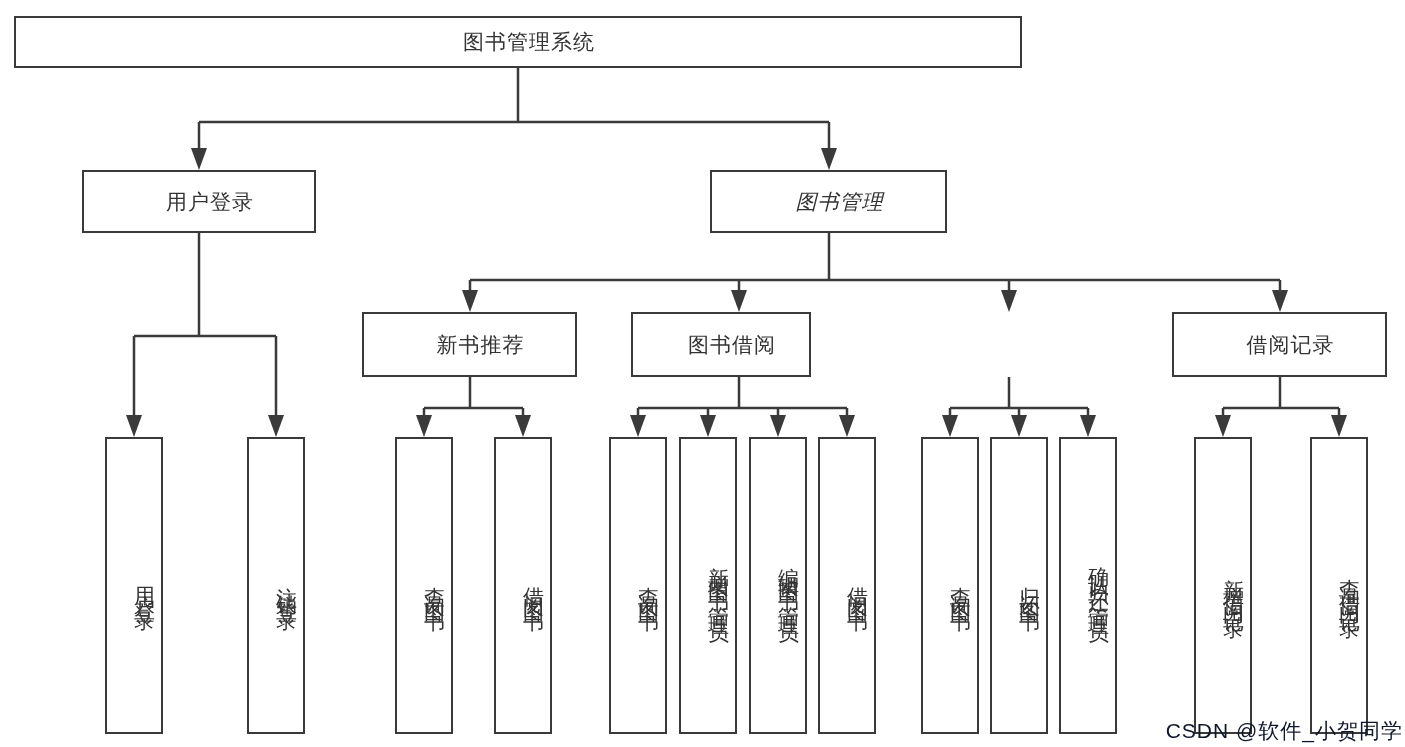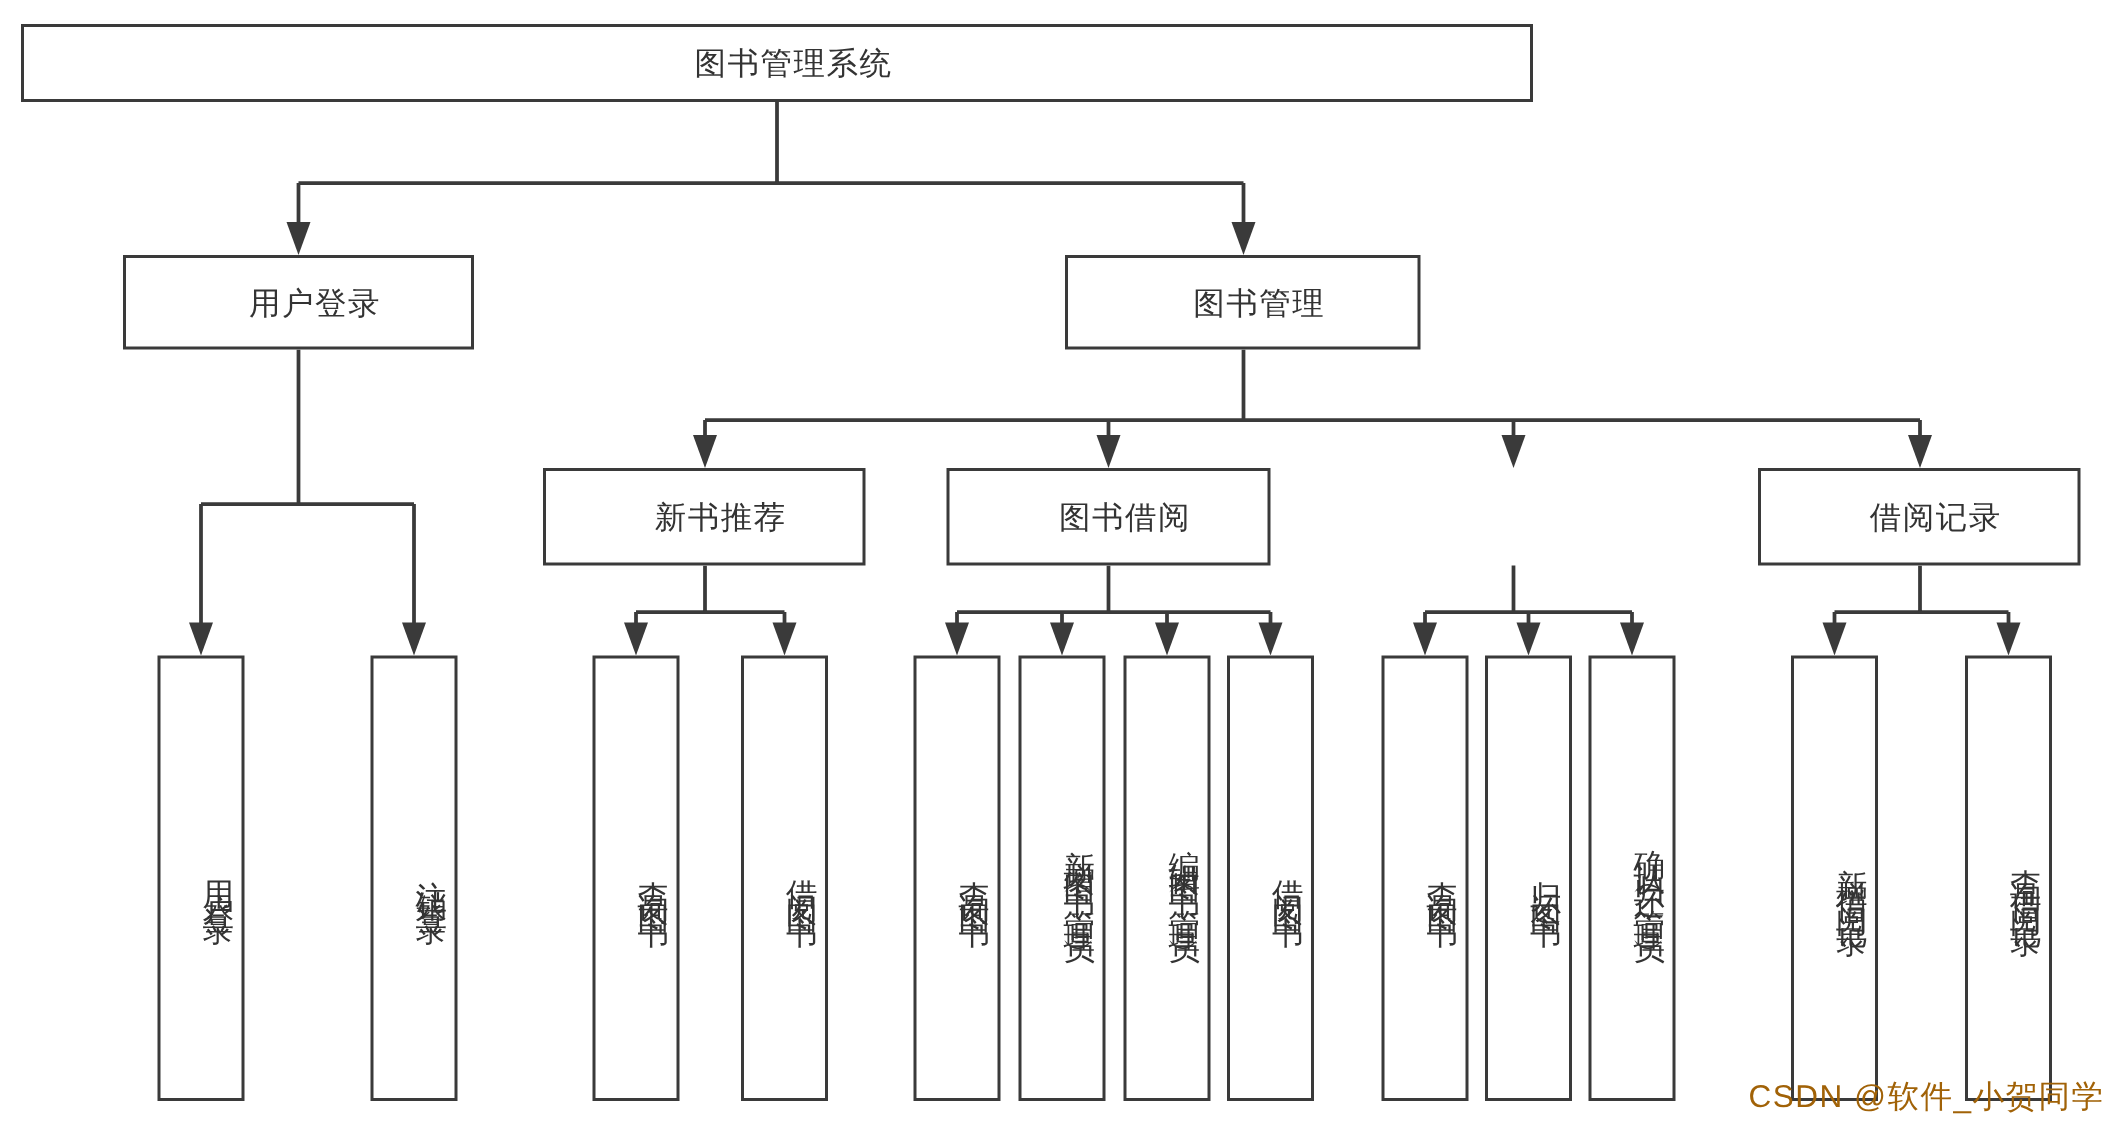--- a/index.html
+++ b/index.html
@@ -42,24 +42,24 @@
     writing-mode: vertical-rl;
     text-orientation: mixed;
     font-size: 21px;
     letter-spacing: 8px;
     line-height: 1;
   }
   
   #n-root  { left: 14px;  top: 16px;  width: 1008px; height: 52px; }
   
   #n-login { left: 82px;  top: 170px; width: 234px;  height: 63px; }
-  #n-mgmt  { left: 710px; top: 170px; width: 237px;  height: 63px; }
+  #n-mgmt  { left: 710px; top: 170px; width: 237px;  height: 63px; font-style: italic; }
   
   #n-s0 { left: 362px;  top: 312px; width: 215px; height: 65px; align-items: center; }
-  #n-s1 { left: 631px;  top: 312px; width: 216px; height: 65px; }
+  #n-s1 { left: 631px;  top: 312px; width: 180px; height: 65px; }
   #n-s2 { left: 901px;  top: 312px; width: 215px; height: 65px; }
   #n-s3 { left: 1172px; top: 312px; width: 215px; height: 65px; }
   
   .leaf { top: 437px; width: 58px; height: 297px; }
   #n-l0  { left: 105px; }
   #n-l1  { left: 247px; }
   #n-l2  { left: 395px; }
   #n-l3  { left: 494px; }
   #n-l4  { left: 609px; }
   #n-l5  { left: 679px; }
@@ -68,21 +68,21 @@
   #n-l8  { left: 921px; }
   #n-l9  { left: 990px; }
   #n-l10 { left: 1059px; }
   #n-l11 { left: 1194px; }
   #n-l12 { left: 1310px; }
   .watermark {
     position: absolute;
     right: 2px;
     top: 717px;
     font-size: 21px;
-    color: #a16207;
+    color: #0f172a;
     letter-spacing: 1px;
     white-space: nowrap;
   }
 </style>
 </head>
 <body>
 
 <div class="canvas">
 
   <svg class="connectors" viewBox="0 0 1405 747" xmlns="http://www.w3.org/2000/svg" aria-hidden="true">

